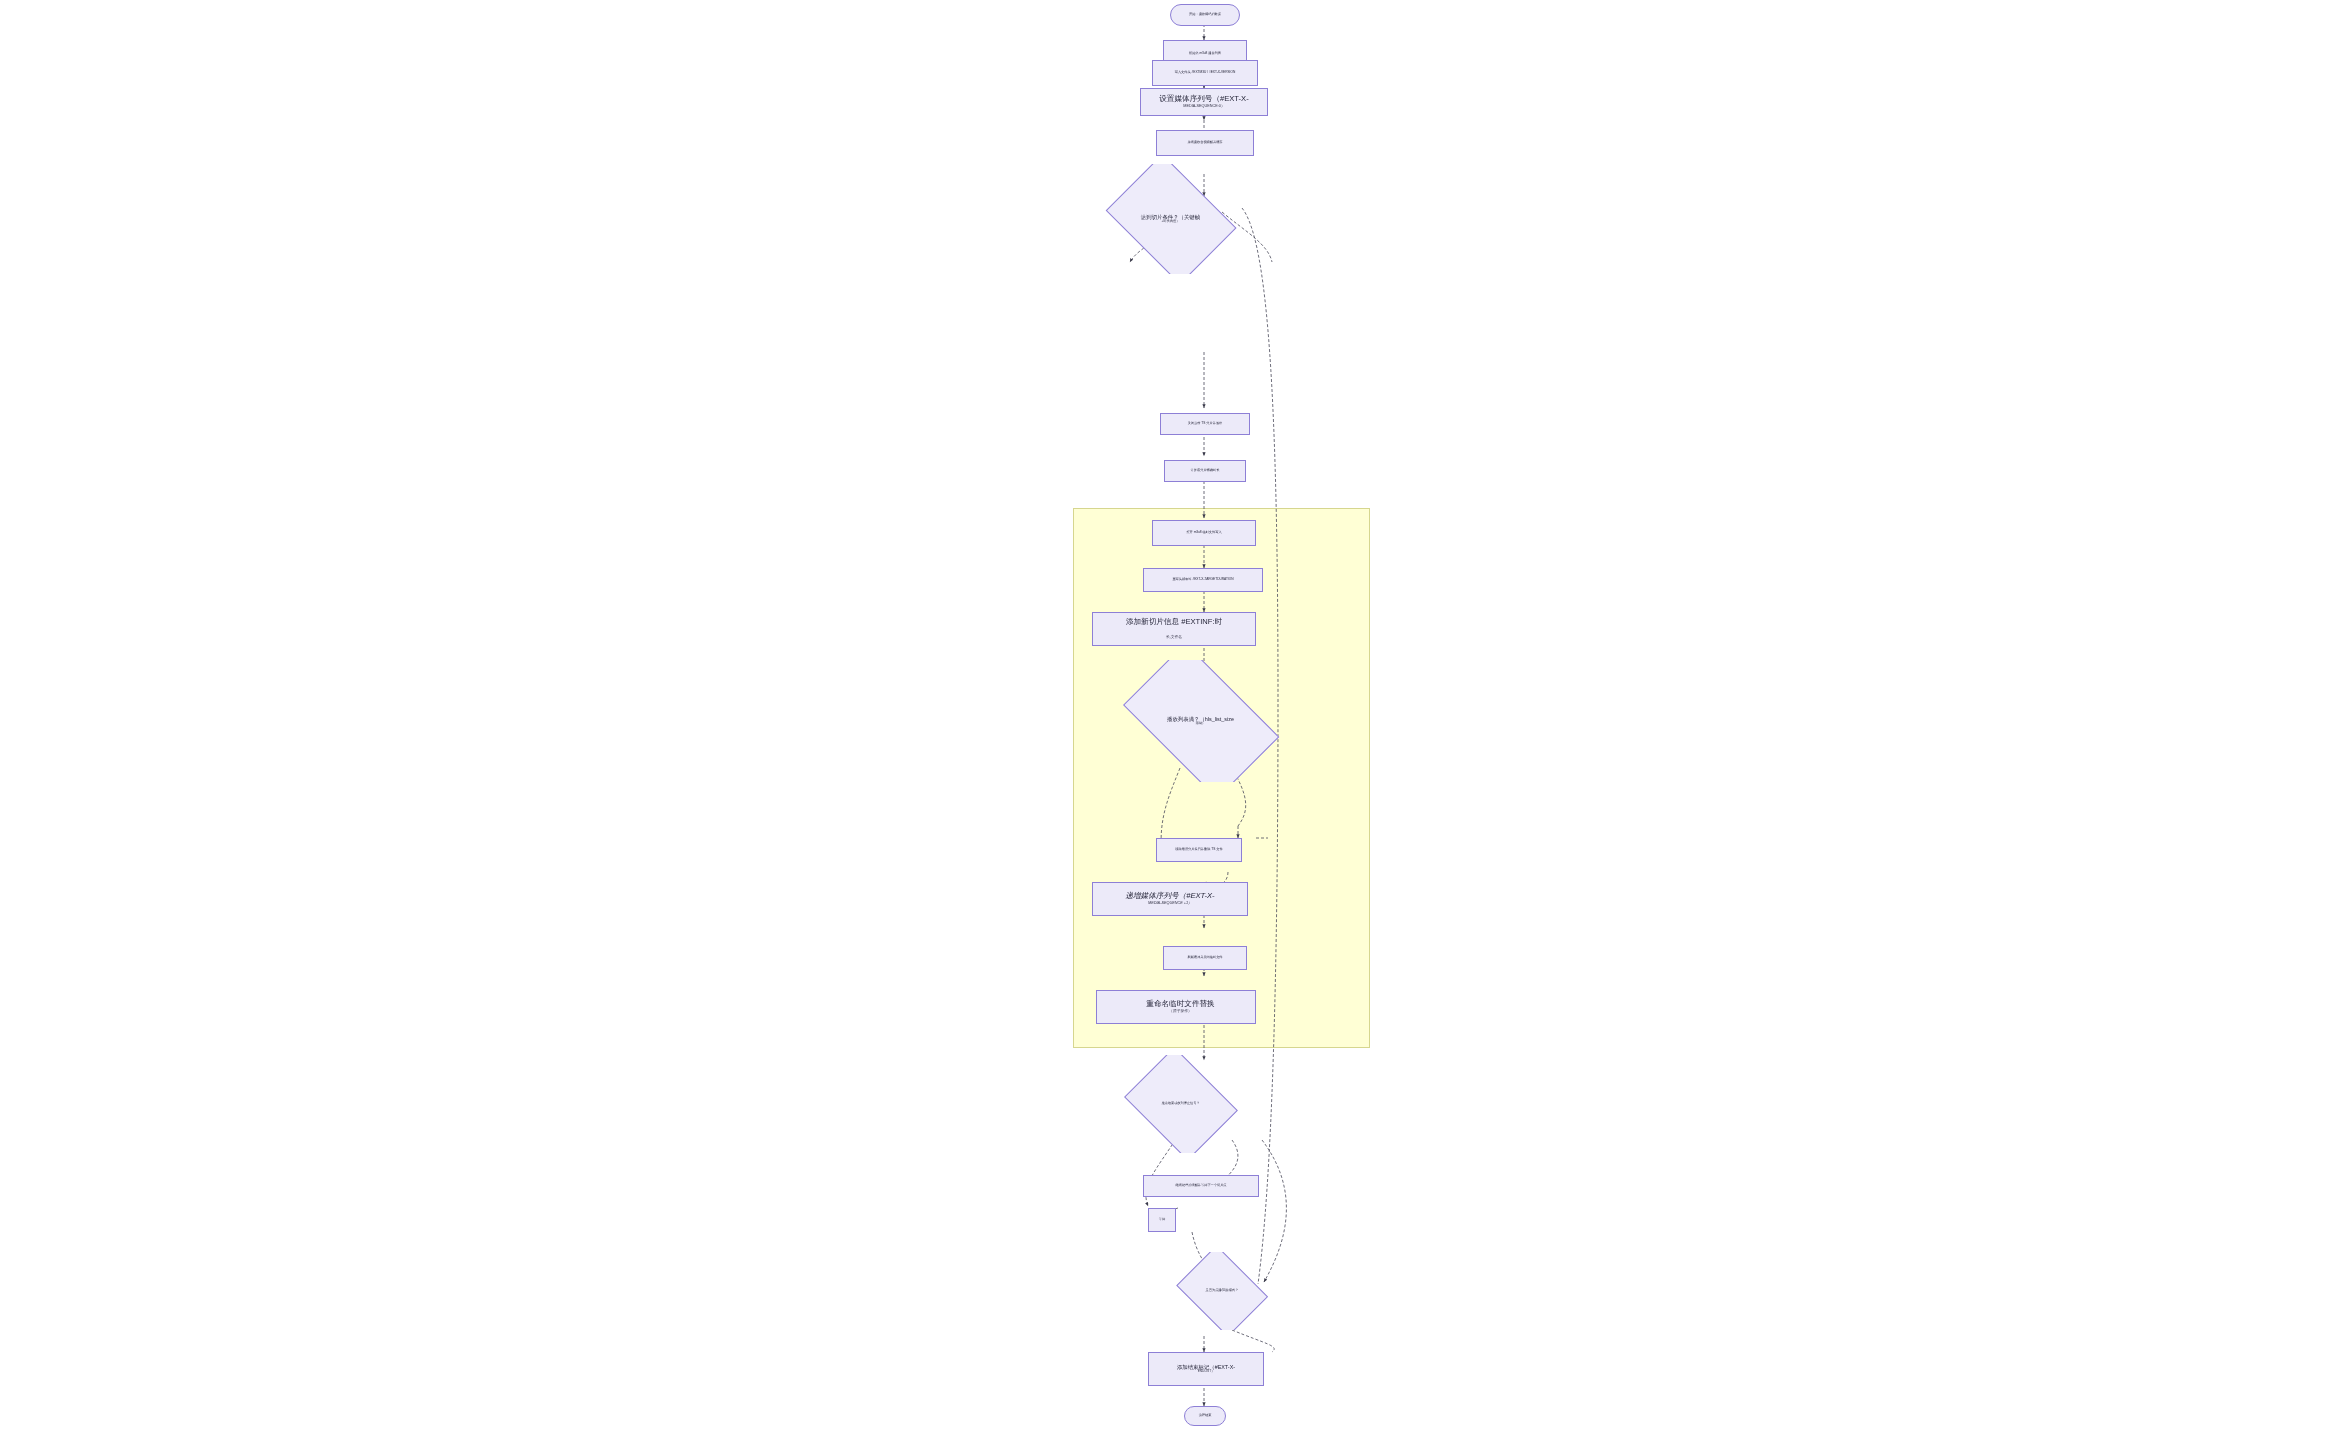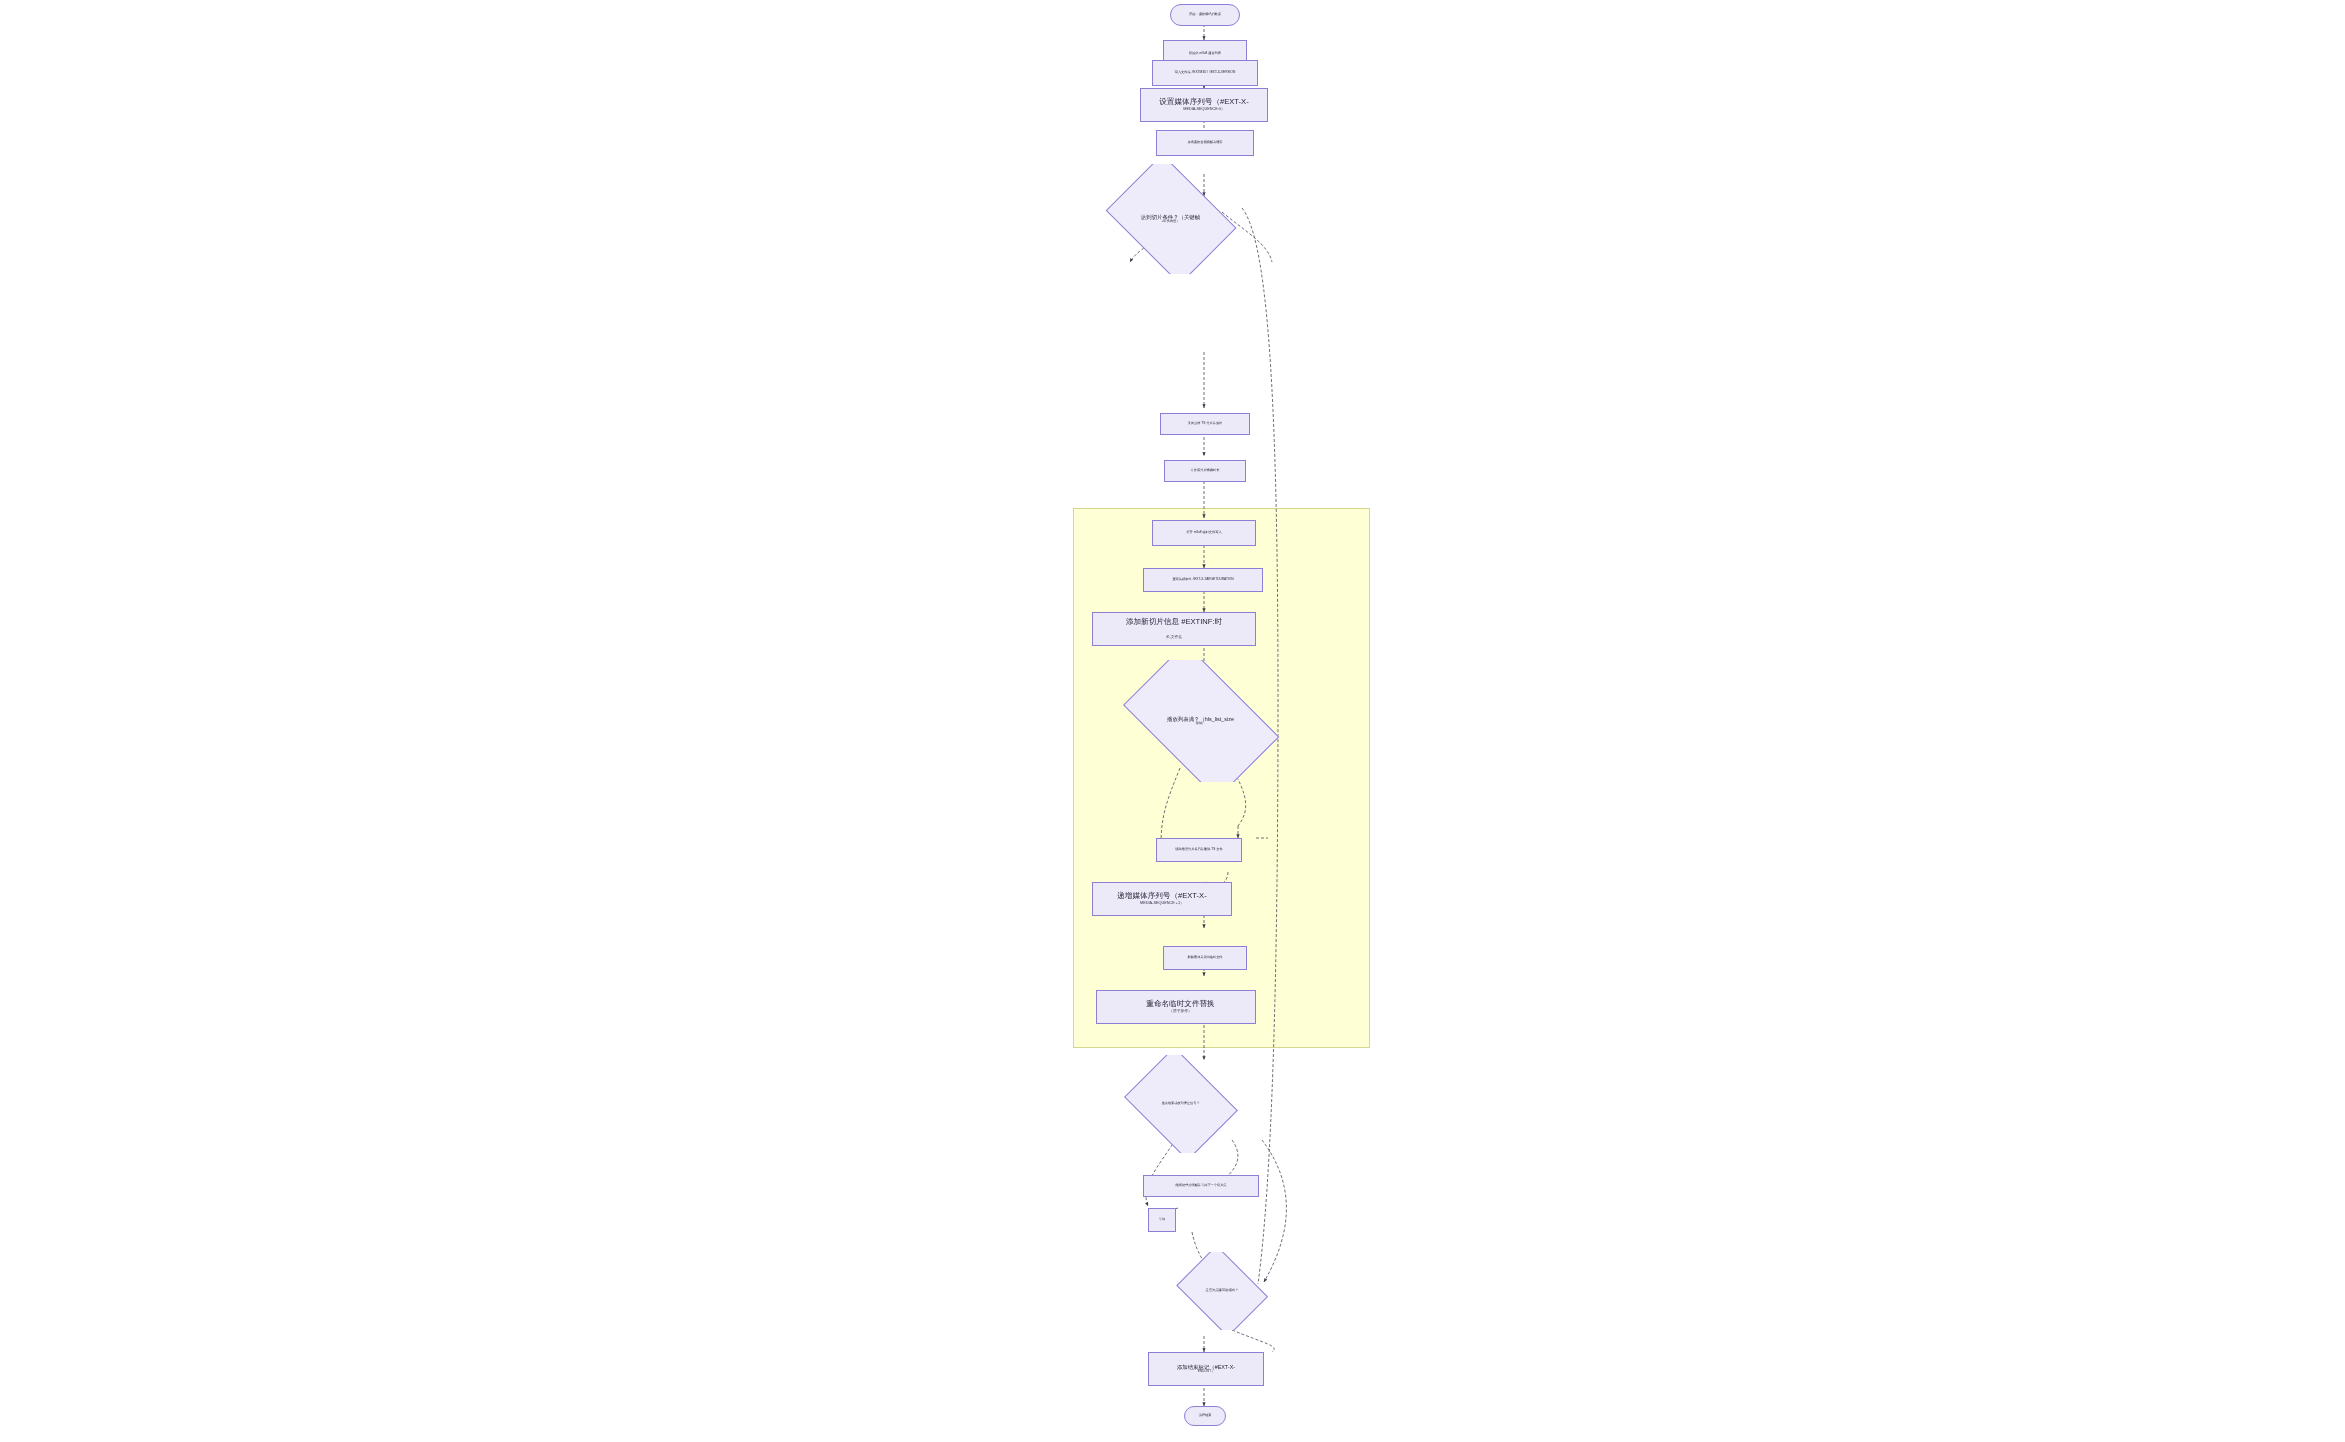--- a/index.html
+++ b/index.html
@@ -113,21 +113,21 @@
   </div>
 
   <div class="node" style="left:1163px;top:40px;width:84px;height:28px;">
     <span class="l1 t-xxs">初始化 m3u8 播放列表</span>
   </div>
 
   <div class="node" style="left:1152px;top:60px;width:106px;height:26px;">
     <span class="l1 t-xxs">写入文件头 #EXTM3U / #EXT-X-VERSION</span>
   </div>
 
-  <div class="node" style="left:1140px;top:88px;width:128px;height:34px;text-align:right;">
+  <div class="node" style="left:1140px;top:88px;width:128px;height:28px;text-align:right;">
     <span class="l1 t-m">设置媒体序列号（#EXT-X-</span>
     <span class="l2 sub-s">MEDIA-SEQUENCE:0）</span>
   </div>
 
   <div class="node" style="left:1156px;top:130px;width:98px;height:26px;">
     <span class="l1 t-xxs">持续接收音视频帧并缓存</span>
   </div>
 
   <div class="node diamond" style="left:1098px;top:164px;width:145px;height:110px;">
     <span class="dshape"></span>
@@ -163,21 +163,21 @@
     <span class="dtext">
       <span class="l1 t-s">播放列表满？（hls_list_size</span>
       <span class="l2 sub-xs">限制）</span>
     </span>
   </div>
 
   <div class="node" style="left:1156px;top:838px;width:86px;height:24px;">
     <span class="l1 t-xxs">移除最旧分片条目并删除 TS 文件</span>
   </div>
 
-  <div class="node" style="left:1092px;top:882px;width:140px;height:34px;">
+  <div class="node" style="left:1092px;top:882px;width:156px;height:34px;font-style:italic;">
     <span class="l1 t-m">递增媒体序列号（#EXT-X-</span>
     <span class="l2 sub-s">MEDIA-SEQUENCE +1）</span>
   </div>
 
   <div class="node" style="left:1163px;top:946px;width:84px;height:24px;">
     <span class="l1 t-xxs">刷新缓冲并关闭临时文件</span>
   </div>
 
   <div class="node" style="left:1096px;top:990px;width:160px;height:34px;padding-left:12px;">
     <span class="l1 t-m">重命名临时文件替换</span>

